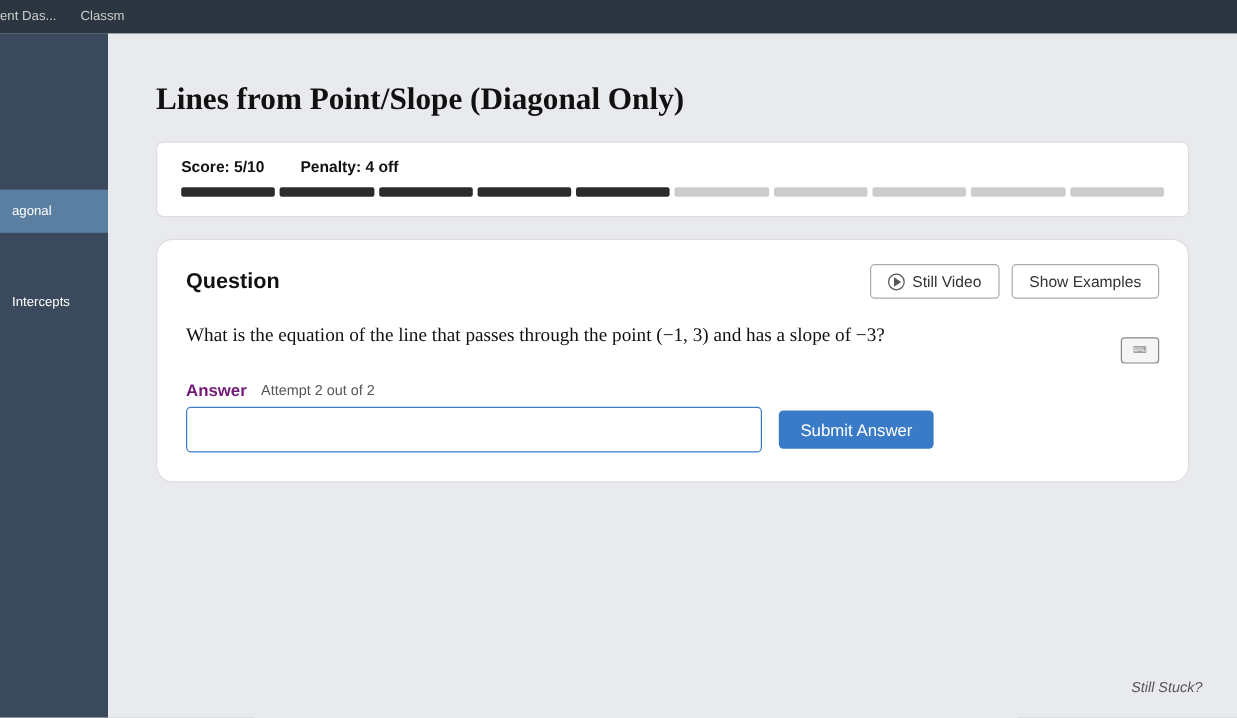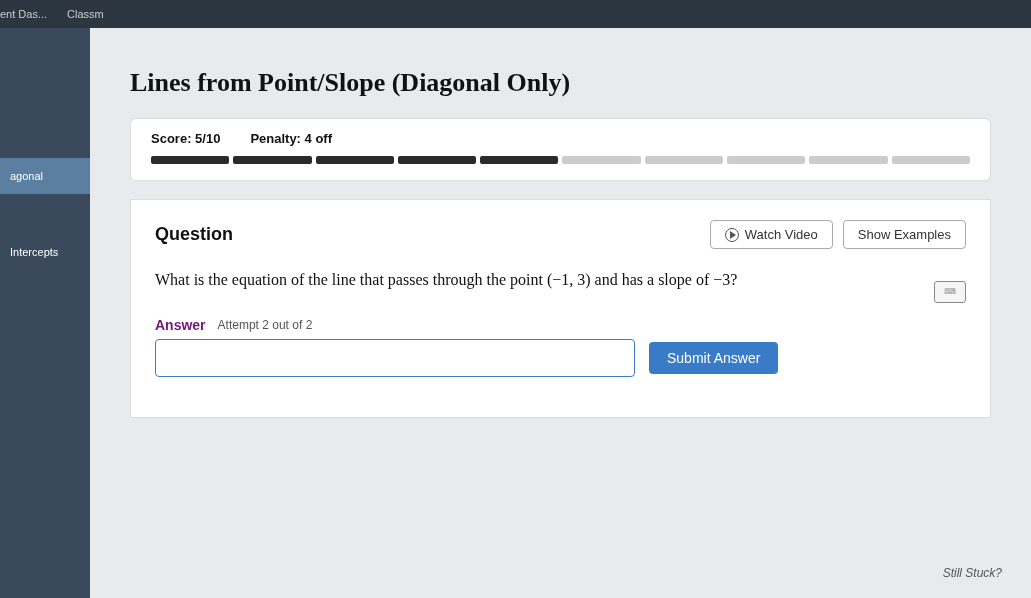--- a/index.html
+++ b/index.html
@@ -121,22 +121,22 @@
     }
 
     .progress-segment.empty {
       background: #ccc;
     }
 
     
     .question-card {
       background: #fff;
       border: 1px solid #ddd;
-      border-radius: 0;
-      padding: 20px 24px 40px 24px;
+      border-radius: 14px;
+      padding: 20px 24px 24px 24px;
     }
 
     .question-header {
       display: flex;
       align-items: center;
       justify-content: space-between;
       margin-bottom: 18px;
     }
 
     .question-label {
@@ -323,21 +323,21 @@
       <div class="progress-segment empty"></div>
     </div>
   </div>
 
   <div class="question-card">
     <div class="question-header">
       <span class="question-label">Question</span>
       <div class="question-buttons">
         <button class="btn-video">
           <span class="play-icon"></span>
-          <span>Watch Video</span>
+          <span>Still Video</span>
         </button>
         <button class="btn-examples">Show Examples</button>
       </div>
     </div>
 
     <p class="question-text">What is the equation of the line that passes through the point (−1, 3) and has a slope of −3?</p>
 
     <div class="answer-section">
 
       <div class="keyboard-icon" style="position:absolute; top:-36px; right:0;">

